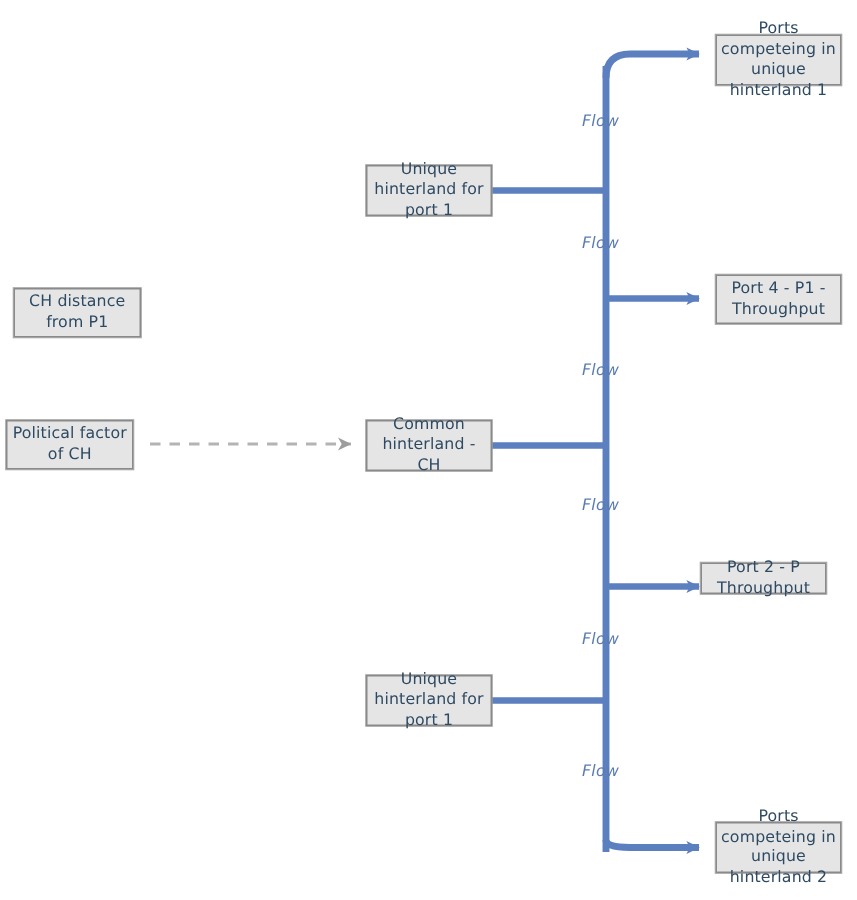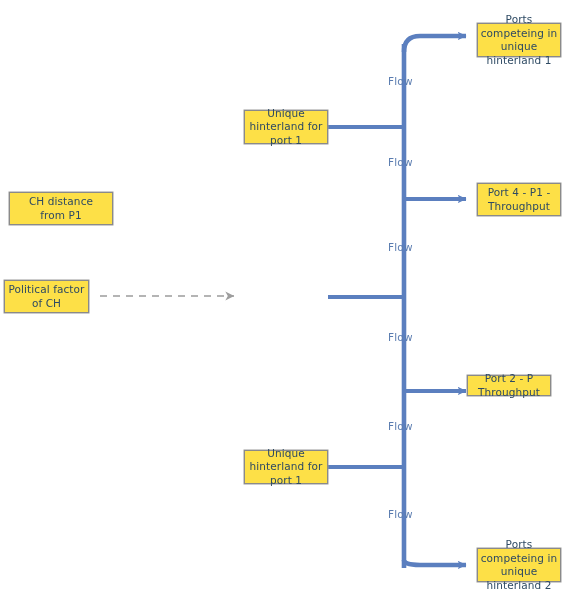--- a/index.html
+++ b/index.html
@@ -23,21 +23,21 @@
   .svg-layer {
     position: absolute;
     left: 0; top: 0;
     width: 571px;
     height: 600px;
     pointer-events: none;
   }
   .node {
     position: absolute;
     box-sizing: border-box;
-    background: #fde047;
+    background: #e5e5e5;
     border: 1px solid #8a8a8a;
     box-shadow: 0 0 0 0.5px #9a9a9a;
     color: #2e4a63;
     font-size: 10.5px;
     line-height: 13.5px;
     text-align: center;
     display: flex;
     align-items: center;
     justify-content: center;
     letter-spacing: 0.1px;
@@ -47,20 +47,21 @@
     display: block;
     width: 108%;
   }
   .flow-label {
     position: absolute;
     color: #5a7cb0;
     font-size: 10.5px;
     line-height: 12px;
     letter-spacing: 0.2px;
     white-space: nowrap;
+    font-style: italic;
   }
 </style>
 </head>
 <body>
 
 <div id="canvas">
 
   <svg class="svg-layer" viewBox="0 0 571 600" width="571" height="600">
     <defs>
       <marker id="arrow-blue" markerWidth="9" markerHeight="9" refX="8.4" refY="4.5" orient="auto" markerUnits="userSpaceOnUse">
@@ -101,36 +102,41 @@
 
     <g>
       <path d="M404,560 Q404,565 420,565 L466,565" fill="none" stroke="#5b7fbf" stroke-width="4.6" stroke-linecap="butt" marker-end="url(#arrow-blue)"></path>
     </g>
 
     <g>
       <path d="M100,296 L234,296" fill="none" stroke="#b4b4b4" stroke-width="2.1" stroke-dasharray="7 6" stroke-linecap="butt" marker-end="url(#arrow-gray)"></path>
     </g>
   </svg>
 
-  <div class="node" style="left:9px; top:192px; width:104px; height:33px;">
+  <div class="node" style="left:9px; top:192px; width:85px; height:33px;">
     <span class="node-label">CH distance
 from P1</span>
   </div>
 
   <div class="node" style="left:4px; top:280px; width:85px; height:33px;">
     <span class="node-label">Political factor
 of CH</span>
   </div>
 
   <div class="node" style="left:244px; top:110px; width:84px; height:34px;">
     <span class="node-label">Unique
 hinterland for
 port 1</span>
   </div>
 
+  <div class="node" style="left:244px; top:280px; width:84px; height:34px;">
+    <span class="node-label">Common
+hinterland -
+CH</span>
+  </div>
 
   <div class="node" style="left:244px; top:450px; width:84px; height:34px;">
     <span class="node-label">Unique
 hinterland for
 port 1</span>
   </div>
 
   <div class="node" style="left:477px; top:23px; width:84px; height:34px;">
     <span class="node-label">Ports
 competeing in

